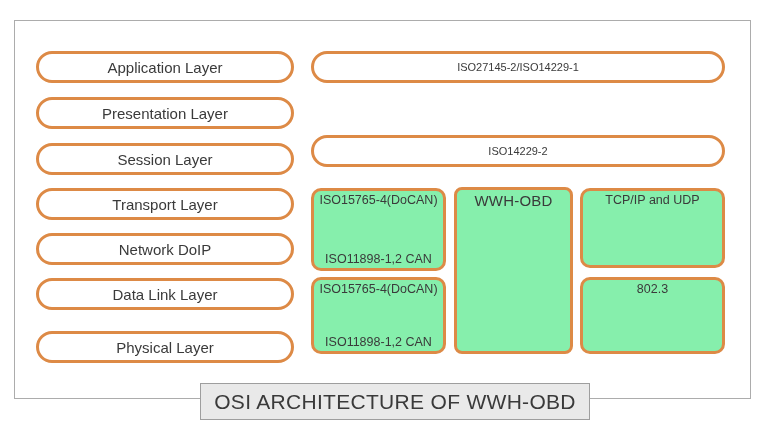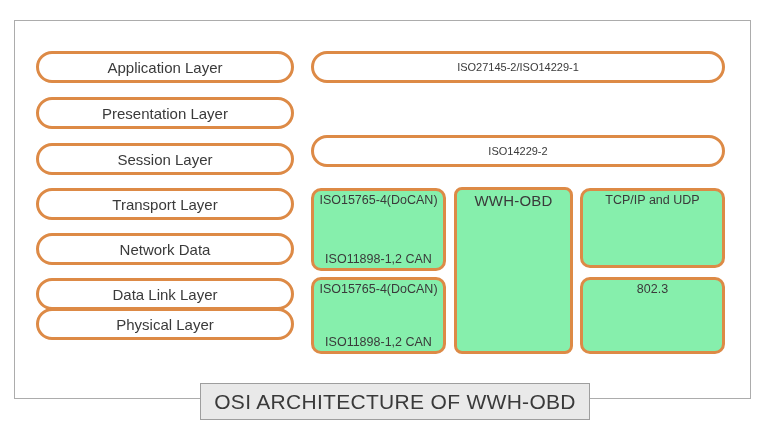--- a/index.html
+++ b/index.html
@@ -42,23 +42,23 @@
 </head>
 <body>
 
 <div class="canvas">
   <div class="frame">
 
     <div class="pill left" style="top:30px">Application Layer</div>
     <div class="pill left" style="top:76px">Presentation Layer</div>
     <div class="pill left" style="top:122px">Session Layer</div>
     <div class="pill left" style="top:167px">Transport Layer</div>
-    <div class="pill left" style="top:212px">Network Data</div>
+    <div class="pill left" style="top:212px">Network DoIP</div>
     <div class="pill left" style="top:257px">Data Link Layer</div>
-    <div class="pill left" style="top:287px">Physical Layer</div>
+    <div class="pill left" style="top:310px">Physical Layer</div>
 
     <div class="pill right" style="top:30px">ISO27145-2/ISO14229-1</div>
     <div class="pill right" style="top:114px">ISO14229-2</div>
 
     <div class="gridbox" style="left:296px;top:167px;width:135px;height:83px">
       <span>ISO15765-4(DoCAN)</span>
       <span>ISO11898-1,2 CAN</span>
     </div>
 
     <div class="gridbox" style="left:296px;top:256px;width:135px;height:77px">

